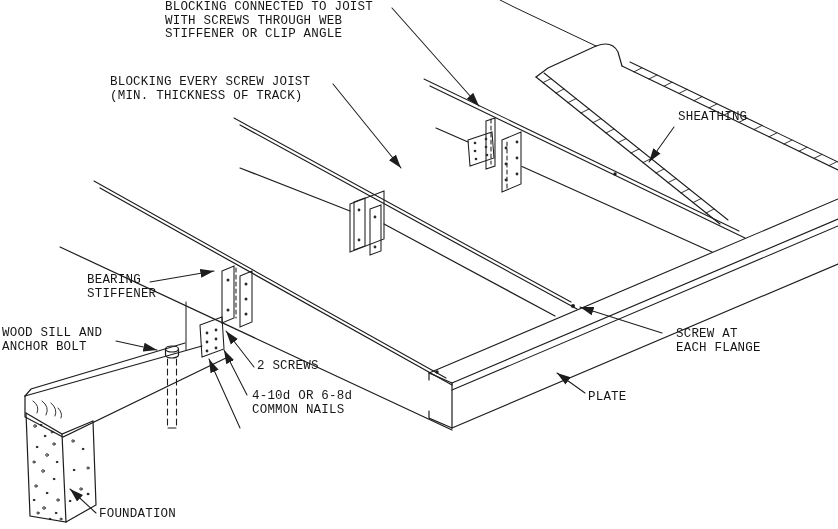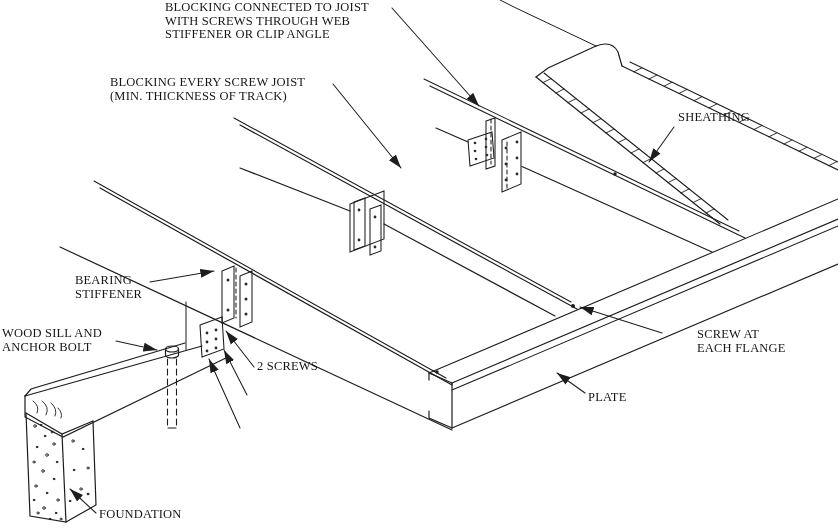--- a/index.html
+++ b/index.html
@@ -1,17 +1,17 @@
 <!DOCTYPE html>
 <html><head>
 <meta charset="utf-8">
 <style>
   html,body{margin:0;padding:0;background:#fff;}
   #stage{position:relative;width:838px;height:529px;background:#fff;overflow:hidden;
-         font-family:Liberation Serif, serif;}
+         font-family:Liberation Mono, monospace;}
   #stage svg{position:absolute;left:0;top:0;}
   .lbl{position:absolute;font-size:12.5px;line-height:1.08;letter-spacing:.2px;
        color:#161616;white-space:pre-line;}
 </style>
 </head>
 <body>
 
 <div id="stage">
 
 <svg width="838" height="529" viewBox="0 0 838 529">
@@ -239,23 +239,25 @@
     </g>
   </g>
 </svg>
 
 <div class="lbl" style="left:165px;top:1px">BLOCKING CONNECTED TO JOIST
 WITH SCREWS THROUGH WEB
 STIFFENER OR CLIP ANGLE</div>
 <div class="lbl" style="left:110px;top:76px">BLOCKING EVERY SCREW JOIST
 (MIN. THICKNESS OF TRACK)</div>
 <div class="lbl" style="left:678px;top:111px">SHEATHING</div>
-<div class="lbl" style="left:75px;top:274px">BEARING
+<div class="lbl" style="left:87px;top:274px">BEARING
 STIFFENER</div>
 <div class="lbl" style="left:2px;top:327px">WOOD SILL AND
 ANCHOR BOLT</div>
 <div class="lbl" style="left:257px;top:360px">2 SCREWS</div>
-<div class="lbl" style="left:697px;top:328px">SCREW AT
+<div class="lbl" style="left:252px;top:390px">4-10d OR 6-8d
+COMMON NAILS</div>
+<div class="lbl" style="left:676px;top:328px">SCREW AT
 EACH FLANGE</div>
 <div class="lbl" style="left:588px;top:391px">PLATE</div>
 <div class="lbl" style="left:99px;top:508px">FOUNDATION</div>
 
 </div>
 
 </body></html>

